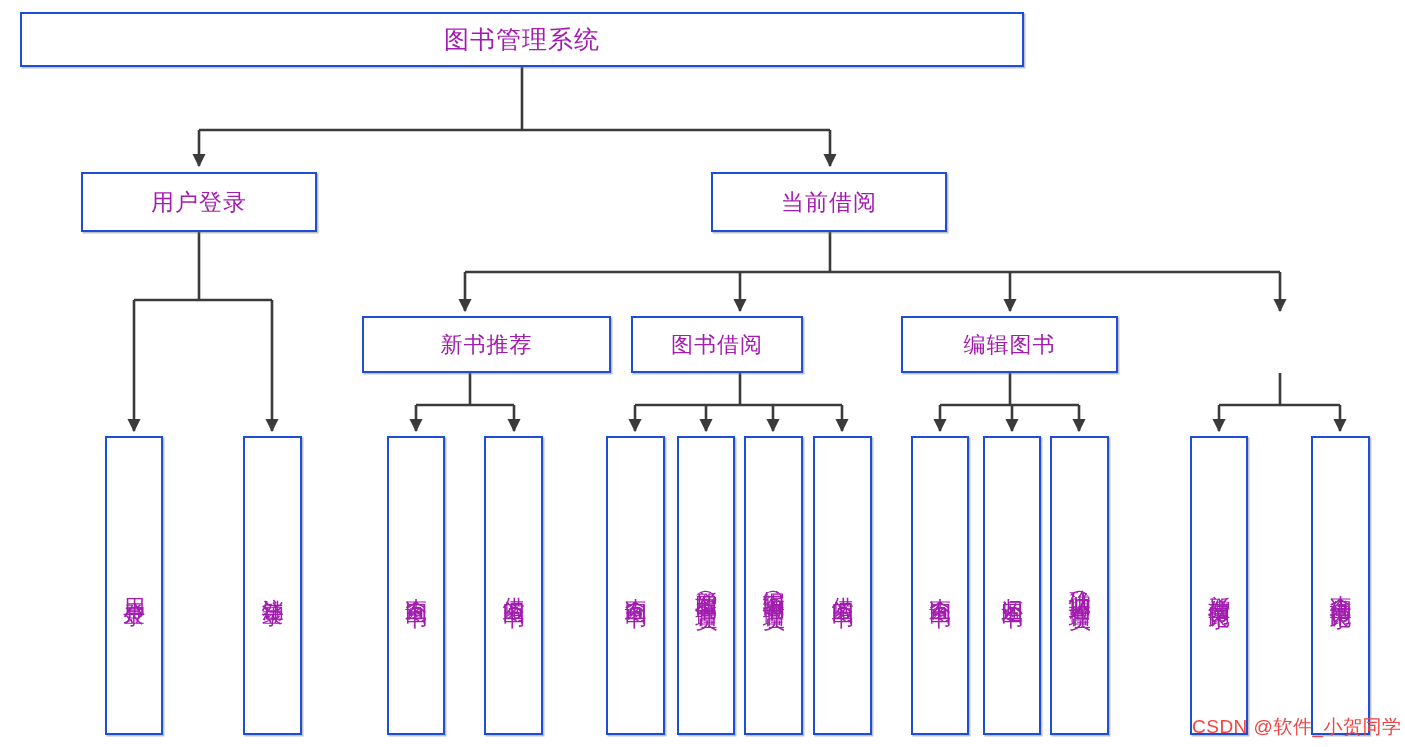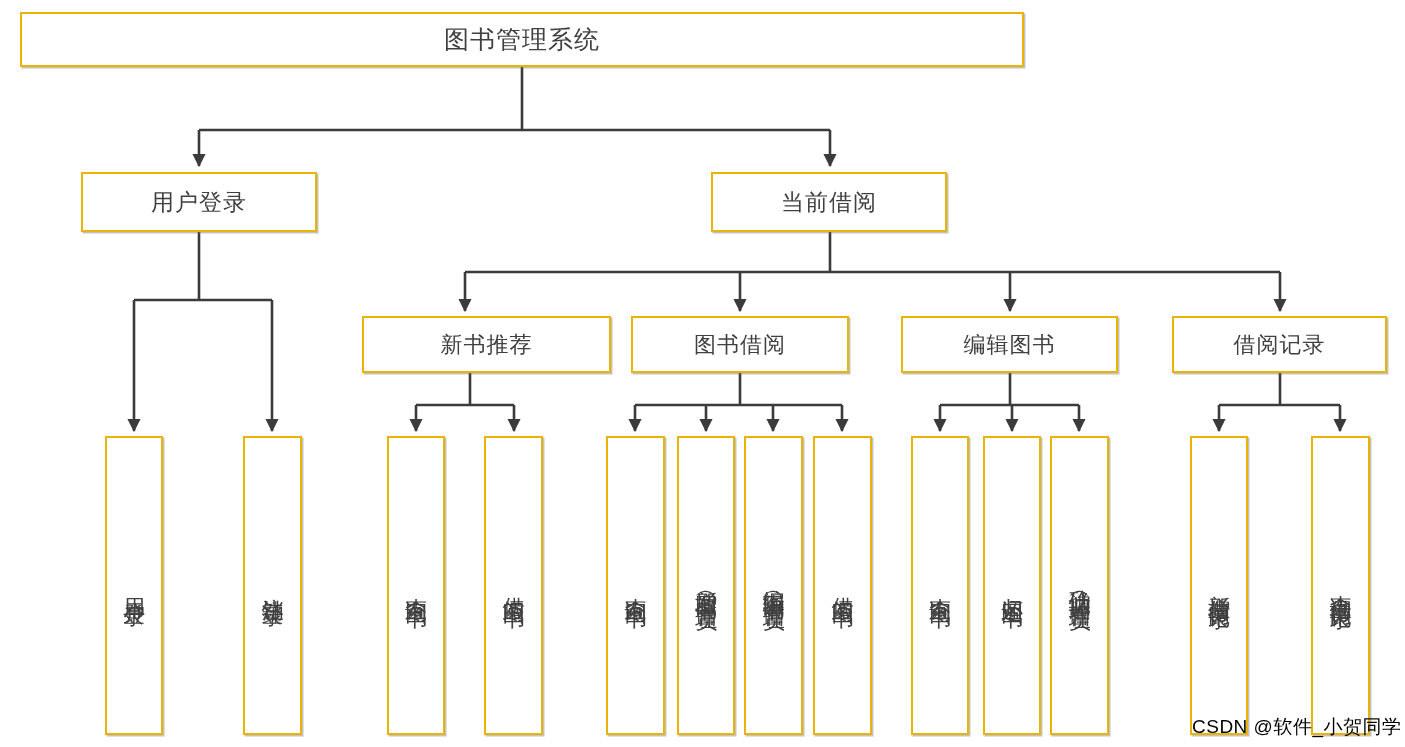--- a/index.html
+++ b/index.html
@@ -21,26 +21,26 @@
     position: absolute;
     left: 0;
     top: 0;
     width: 1405px;
     height: 747px;
     pointer-events: none;
   }
   .node {
     position: absolute;
     box-sizing: border-box;
-    border: 2px solid #eab308;
+    border: 2px solid #1d4ed8;
     background: #ffffff;
     display: flex;
     align-items: center;
     justify-content: center;
-    color: #404040;
+    color: #a21caf;
     box-shadow: 1.5px 1.5px 0 rgba(120,120,120,0.45);
   }
   .node.root {
     font-size: 25px;
   }
   .node.level2 {
     font-size: 23px;
   }
   .node.level3 {
     font-size: 22px;
@@ -61,21 +61,21 @@
   }
   .node .hlabel {
     white-space: nowrap;
     letter-spacing: 1px;
   }
   #watermark {
     position: absolute;
     left: 1192px;
     top: 714px;
     font-size: 19px;
-    color: #000000;
+    color: #ef4444;
     white-space: nowrap;
     letter-spacing: 0.5px;
   }
 </style>
 </head>
 <body>
 
 <div id="canvas">
 
   <svg id="edges" viewBox="0 0 1405 747" width="1405" height="747" aria-hidden="true">
@@ -135,28 +135,25 @@
   <div class="node level2" style="left: 81px; top: 172px; width: 236px; height: 60px;">
     <span class="hlabel">用户登录</span>
   </div>
   <div class="node level2" style="left: 711px; top: 172px; width: 236px; height: 60px;">
     <span class="hlabel">当前借阅</span>
   </div>
 
   <div class="node level3" style="left: 362px; top: 316px; width: 249px; height: 57px;">
     <span class="hlabel">新书推荐</span>
   </div>
-  <div class="node level3" style="left: 631px; top: 316px; width: 218px; height: 57px;">
+  <div class="node level3" style="left: 631px; top: 316px; width: 172px; height: 57px;">
     <span class="hlabel">图书借阅</span>
   </div>
   <div class="node level3" style="left: 901px; top: 316px; width: 217px; height: 57px;">
     <span class="hlabel">编辑图书</span>
-  </div>
-  <div class="node level3" style="left: 1172px; top: 316px; width: 215px; height: 57px;">
-    <span class="hlabel">借阅记录</span>
   </div>
 
   <div class="node leaf" style="left: 105px; top: 436px; width: 58px; height: 299px;">
     <span class="vlabel">用户登录</span>
   </div>
   <div class="node leaf" style="left: 243px; top: 436px; width: 59px; height: 299px;">
     <span class="vlabel">注销登录</span>
   </div>
   <div class="node leaf" style="left: 387px; top: 436px; width: 58px; height: 299px;">
     <span class="vlabel">查询图书</span>

